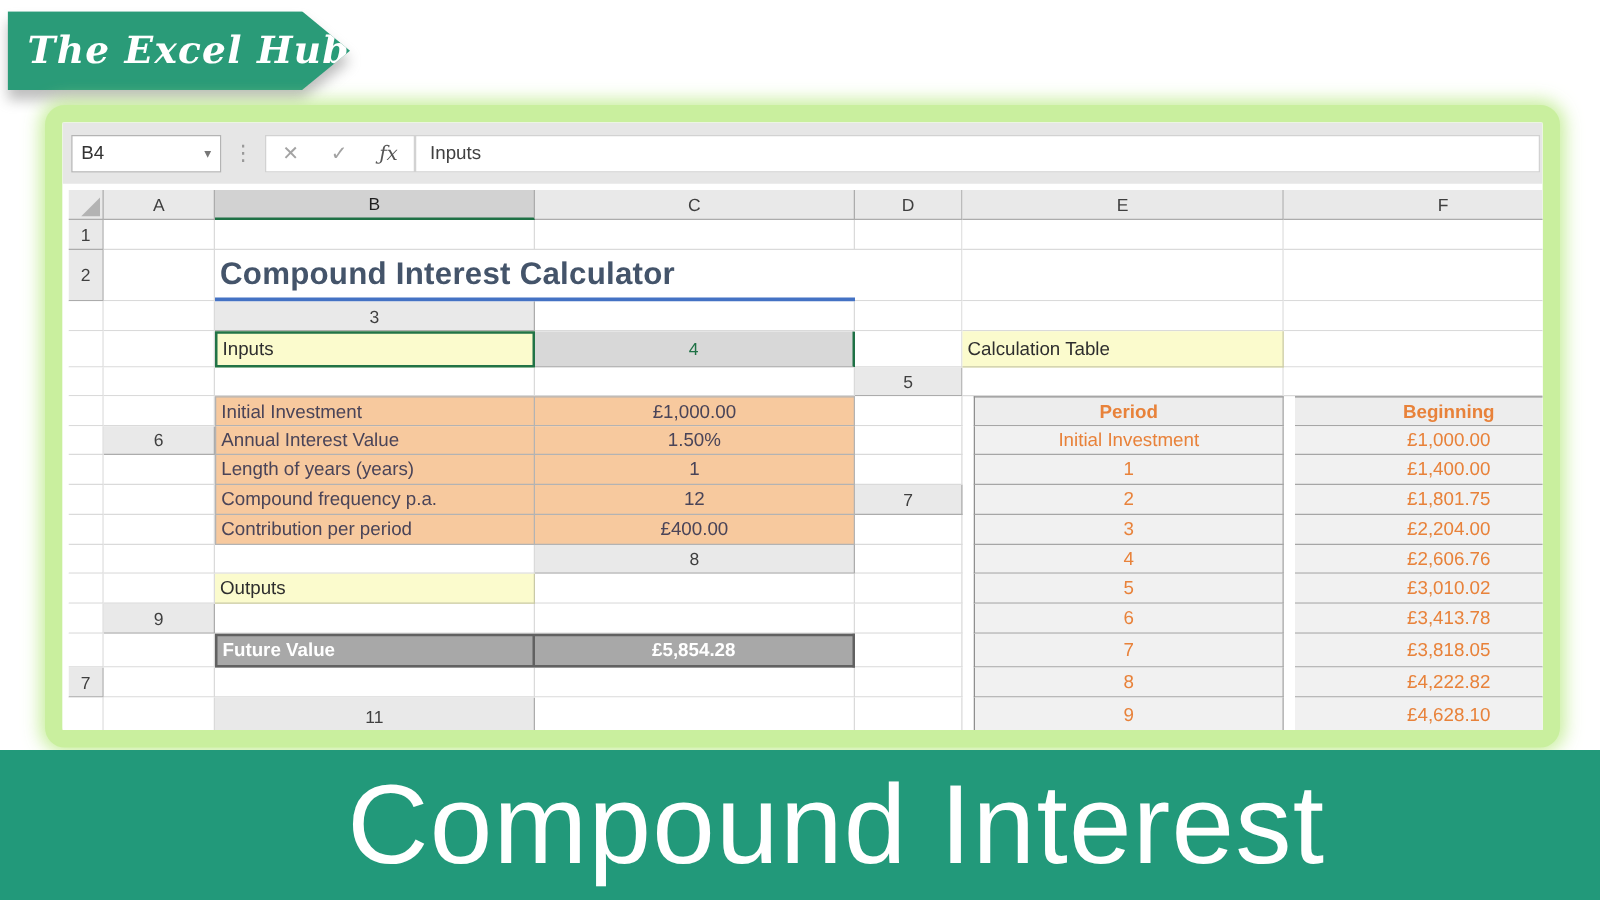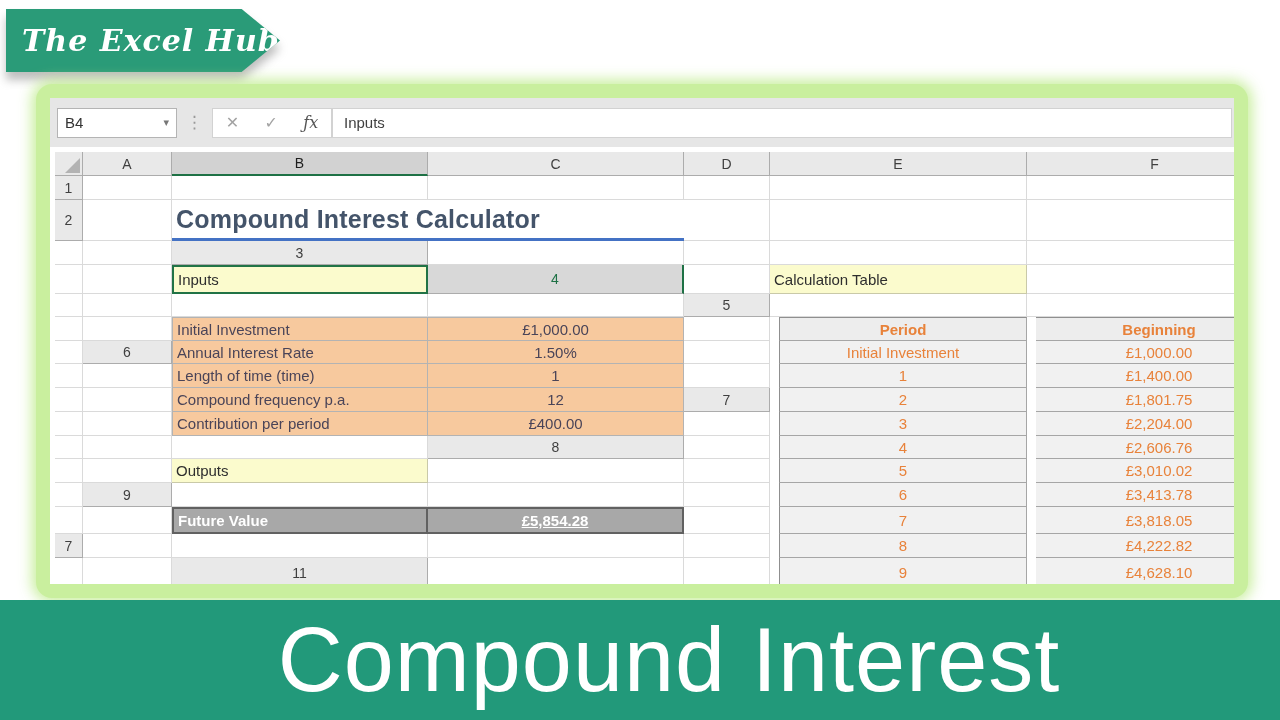--- a/index.html
+++ b/index.html
@@ -226,31 +226,31 @@
           <div class="cell"></div>
           <div class="cell"></div>
           <div class="hdr">11</div>
           <div class="cell"></div>
           <div class="cell"></div>
           <div class="ov title" style="grid-area: 3 / 3 / auto / span 2;">Compound Interest Calculator</div>
           <div class="ov yellow sel" style="grid-area: 5 / 3;">Inputs</div>
           <div class="ov yellow" style="grid-area: 5 / 6;">Calculation Table</div>
           <div class="ov orange lab bt bl" style="grid-area: 7 / 3;">Initial Investment</div>
           <div class="ov orange val bt" style="grid-area: 7 / 4;">£1,000.00</div>
-          <div class="ov orange lab bl" style="grid-area: 8 / 3;">Annual Interest Rate</div>
+          <div class="ov orange lab bl" style="grid-area: 8 / 3;">Annual Interest Value</div>
           <div class="ov orange val" style="grid-area: 8 / 4;">1.50%</div>
-          <div class="ov orange lab bl" style="grid-area: 9 / 3;">Length of time (time)</div>
+          <div class="ov orange lab bl" style="grid-area: 9 / 3;">Length of years (years)</div>
           <div class="ov orange val" style="grid-area: 9 / 4;">1</div>
           <div class="ov orange lab bl" style="grid-area: 10 / 3;">Compound frequency p.a.</div>
           <div class="ov orange val" style="grid-area: 10 / 4;">12</div>
           <div class="ov orange lab bl" style="grid-area: 11 / 3;">Contribution per period</div>
           <div class="ov orange val" style="grid-area: 11 / 4;">£400.00</div>
           <div class="ov yellow" style="grid-area: 13 / 3;">Outputs</div>
           <div class="ov grayc lab" style="grid-area: 15 / 3;">Future Value</div>
-          <div class="ov grayc val" style="grid-area: 15 / 4; text-decoration: underline;">£5,854.28</div>
+          <div class="ov grayc val" style="grid-area: 15 / 4;">£5,854.28</div>
           <div class="ov calc hdr2 bt bl" style="grid-area: 7 / 6;">Period</div>
           <div class="ov calc hdr2 bt" style="grid-area: 7 / 7;">Beginning</div>
           <div class="ov calc bl" style="grid-area: 8 / 6;">Initial Investment</div>
           <div class="ov calc" style="grid-area: 8 / 7;">£1,000.00</div>
           <div class="ov calc bl" style="grid-area: 9 / 6;">1</div>
           <div class="ov calc" style="grid-area: 9 / 7;">£1,400.00</div>
           <div class="ov calc bl" style="grid-area: 10 / 6;">2</div>
           <div class="ov calc" style="grid-area: 10 / 7;">£1,801.75</div>
           <div class="ov calc bl" style="grid-area: 11 / 6;">3</div>
           <div class="ov calc" style="grid-area: 11 / 7;">£2,204.00</div>

